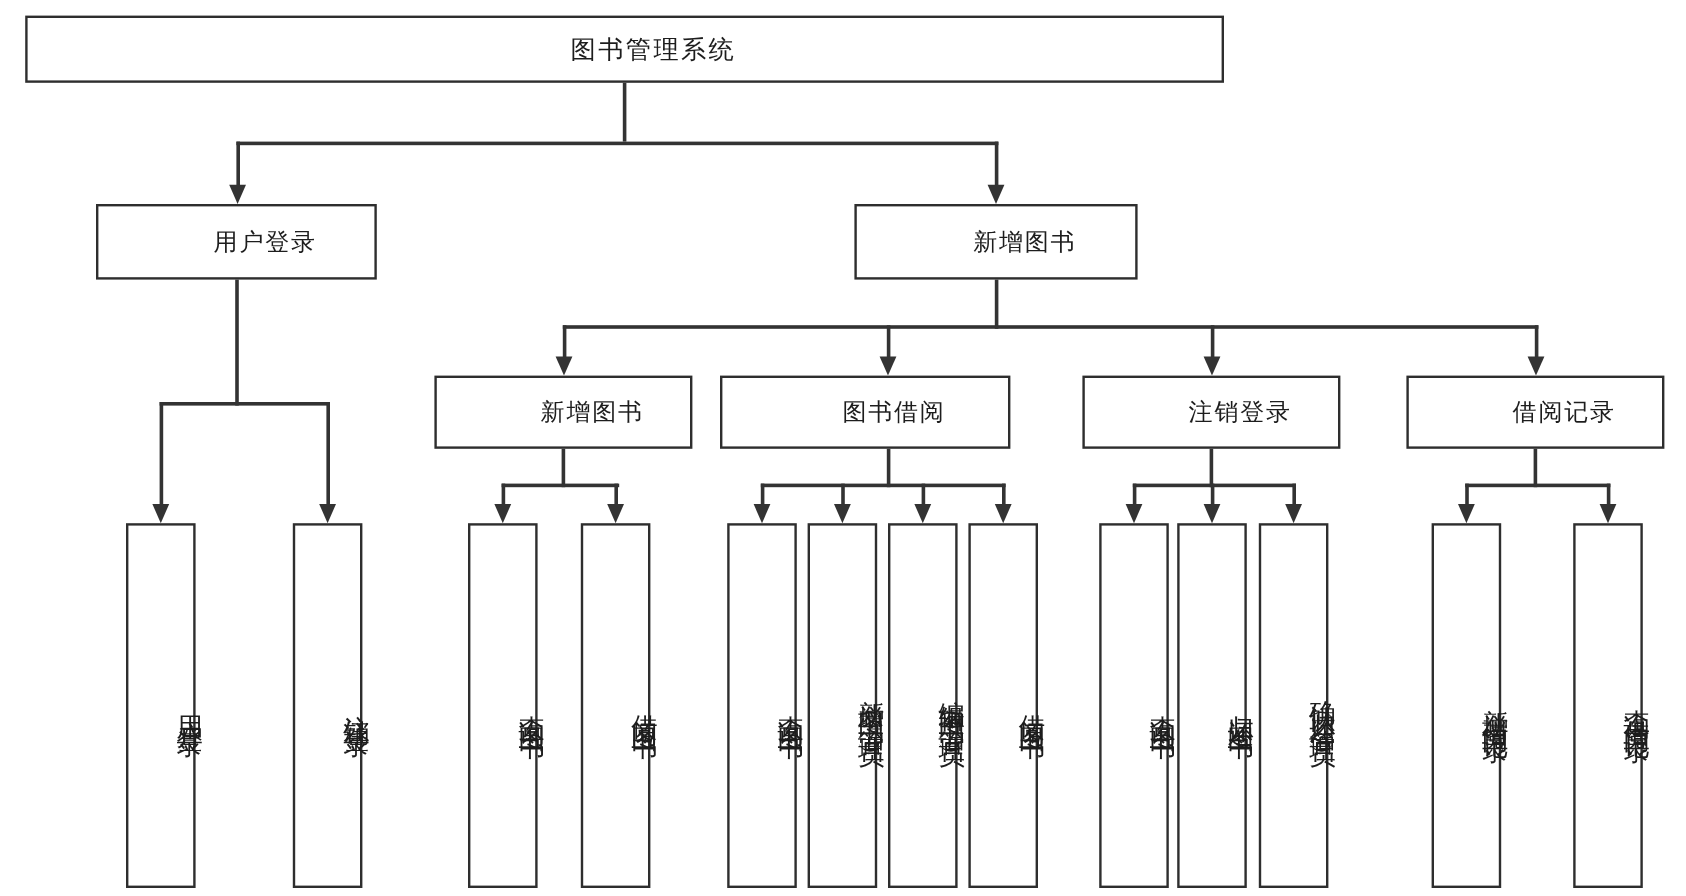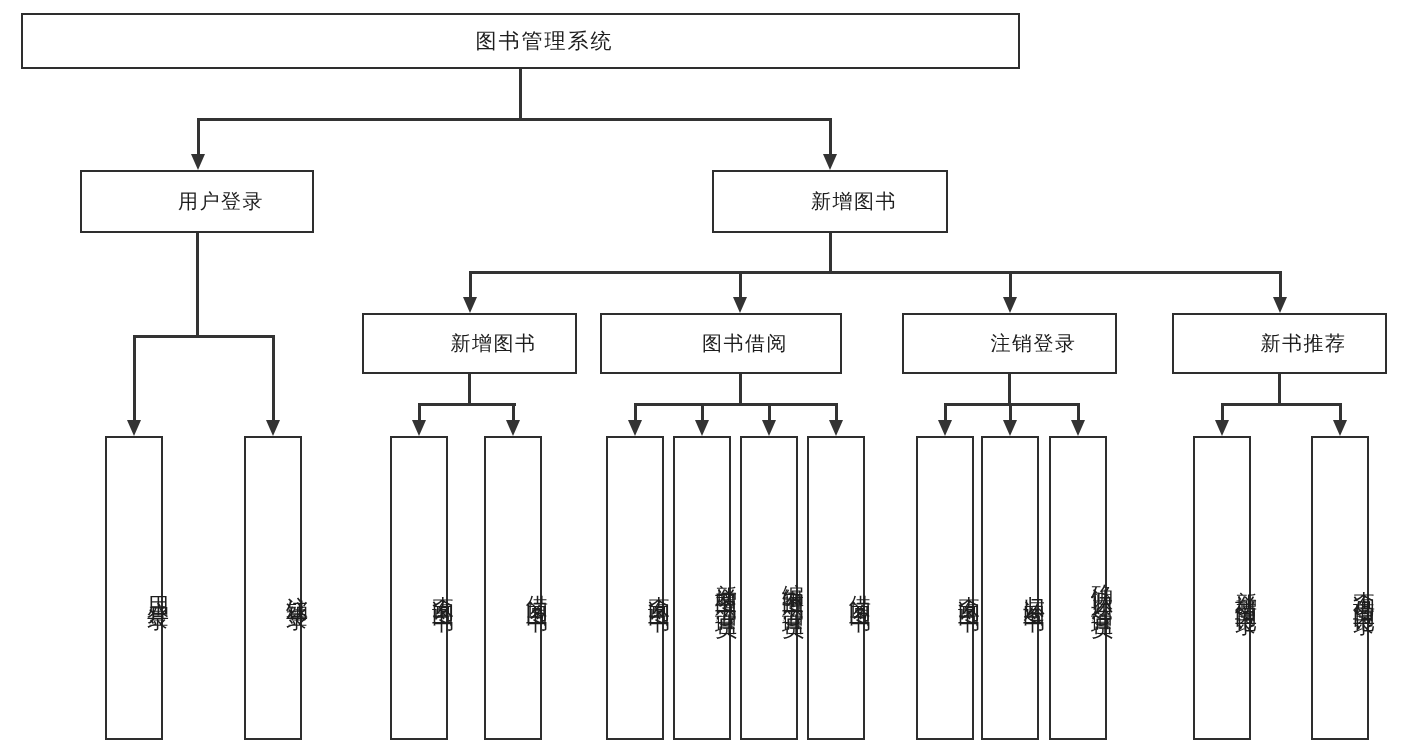--- a/index.html
+++ b/index.html
@@ -73,21 +73,21 @@
   <div class="node hnode" style="left:362px;top:313px;width:215px;height:61px">
     <span>新增图书</span>
   </div>
   <div class="node hnode" style="left:600px;top:313px;width:242px;height:61px">
     <span>图书借阅</span>
   </div>
   <div class="node hnode" style="left:902px;top:313px;width:215px;height:61px">
     <span>注销登录</span>
   </div>
   <div class="node hnode" style="left:1172px;top:313px;width:215px;height:61px">
-    <span>新书推荐</span>
+    <span>借阅记录</span>
   </div>
 
   <div class="vl" style="left:468px;top:371px;height:35px"></div>
   <div class="hl" style="left:417.5px;top:403px;width:98px"></div>
   <div class="vl" style="left:417.5px;top:403px;height:18px"></div>
   <div class="ah" style="left:411.5px;top:420px"></div>
   <div class="vl" style="left:511.5px;top:403px;height:18px"></div>
   <div class="ah" style="left:505.5px;top:420px"></div>
 
   <div class="vl" style="left:738.5px;top:371px;height:35px"></div>

